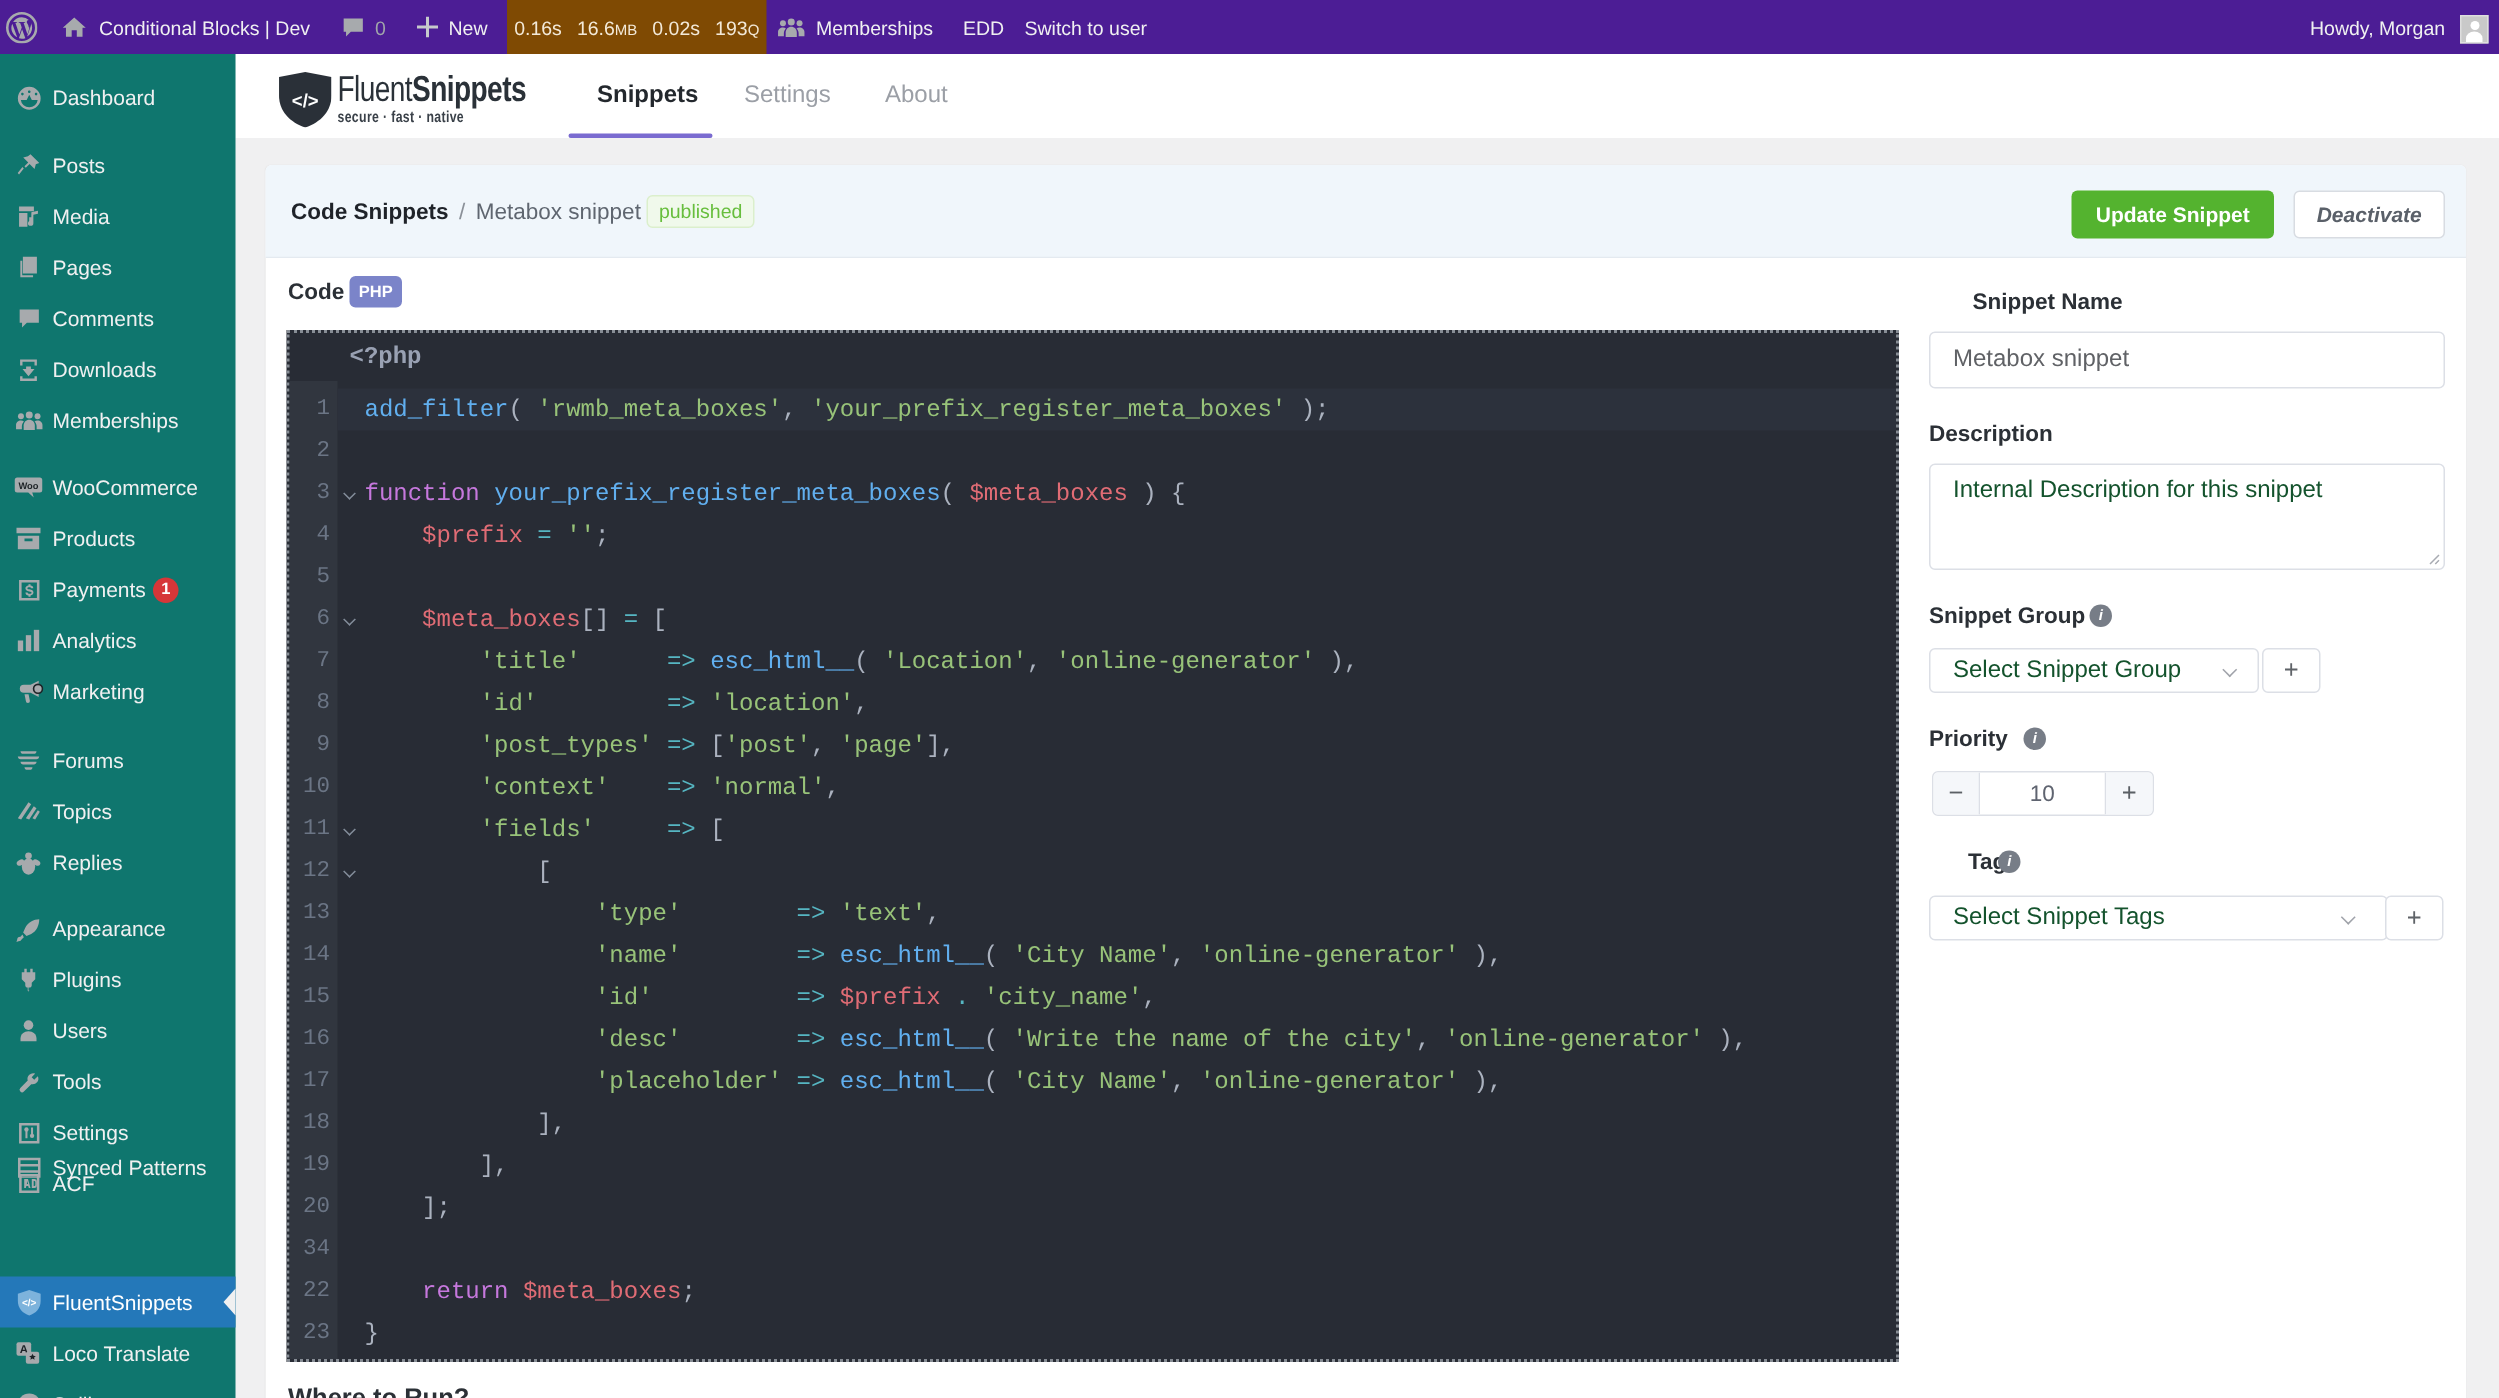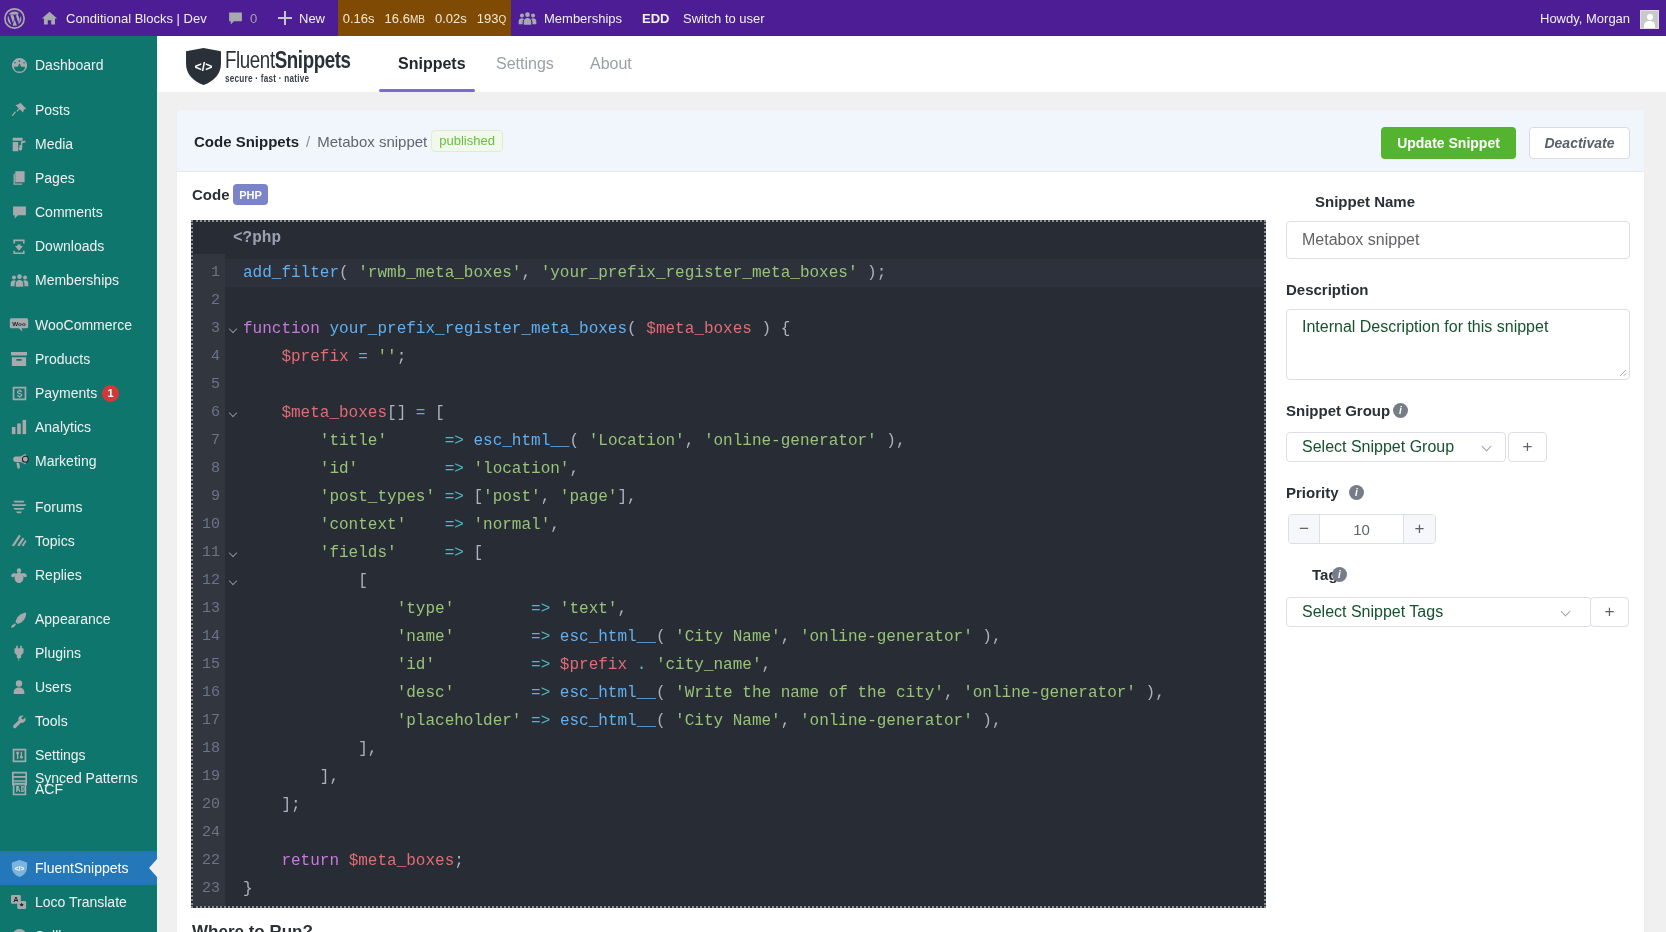--- a/index.html
+++ b/index.html
@@ -109,21 +109,21 @@
           <circle cx="11" cy="3.6" r="2.7"></circle>
           <circle cx="4.6" cy="4.6" r="2.3"></circle>
           <circle cx="17.4" cy="4.6" r="2.3"></circle>
           <path d="M11 7.3c2.4 0 4.3 1.9 4.3 4.3v3.6H6.7v-3.6c0-2.4 1.9-4.3 4.3-4.3z"></path>
           <path d="M4.6 7.8c.9 0 1.7.3 2.3.8-1 1-1.6 2.3-1.6 3.8v2.2H.8v-3.4c0-1.9 1.7-3.4 3.8-3.4z"></path>
           <path d="M17.4 7.8c2.1 0 3.8 1.5 3.8 3.4v3.4h-4.5v-2.2c0-1.5-.6-2.8-1.6-3.8.6-.5 1.4-.8 2.3-.8z"></path>
         </g>
       </svg>
   </div>
   <div class="itm" style="left:544px;">Memberships</div>
-  <div class="itm" style="left:642px;font-weight:bold;">EDD</div>
+  <div class="itm" style="left:642px;">EDD</div>
   <div class="itm" style="left:683px;">Switch to user</div>
   <div class="itm" style="left:1540px;">Howdy, Morgan</div>
   <div class="itm" style="left:1640px;top:10px;height:19px;">
       <div style="width:19px;height:19px;background:#c9c9c9;border:1px solid #dedede;position:relative;overflow:hidden;">
         <div style="position:absolute;left:6px;top:2.5px;width:6px;height:6px;border-radius:50%;background:#fff;"></div>
         <div style="position:absolute;left:3px;top:10px;width:11px;height:9px;border-radius:50% 50% 0 0;background:#fff;"></div>
       </div>
     </div>
 </div>
 <div id="sidebar">
@@ -432,21 +432,21 @@
       <div class="cl"><span class="no">11</span><span class="fold"></span><i>        <span class="cs">'fields'</span>     <span class="co">=&gt;</span> [</i></div>
       <div class="cl"><span class="no">12</span><span class="fold"></span><i>            [</i></div>
       <div class="cl"><span class="no">13</span><i>                <span class="cs">'type'</span>        <span class="co">=&gt;</span> <span class="cs">'text'</span>,</i></div>
       <div class="cl"><span class="no">14</span><i>                <span class="cs">'name'</span>        <span class="co">=&gt;</span> <span class="cf">esc_html__</span>( <span class="cs">'City Name'</span>, <span class="cs">'online-generator'</span> ),</i></div>
       <div class="cl"><span class="no">15</span><i>                <span class="cs">'id'</span>          <span class="co">=&gt;</span> <span class="cv">$prefix</span> <span class="co">.</span> <span class="cs">'city_name'</span>,</i></div>
       <div class="cl"><span class="no">16</span><i>                <span class="cs">'desc'</span>        <span class="co">=&gt;</span> <span class="cf">esc_html__</span>( <span class="cs">'Write the name of the city'</span>, <span class="cs">'online-generator'</span> ),</i></div>
       <div class="cl"><span class="no">17</span><i>                <span class="cs">'placeholder'</span> <span class="co">=&gt;</span> <span class="cf">esc_html__</span>( <span class="cs">'City Name'</span>, <span class="cs">'online-generator'</span> ),</i></div>
       <div class="cl"><span class="no">18</span><i>            ],</i></div>
       <div class="cl"><span class="no">19</span><i>        ],</i></div>
       <div class="cl"><span class="no">20</span><i>    ];</i></div>
-      <div class="cl"><span class="no">24</span></div>
+      <div class="cl"><span class="no">34</span></div>
       <div class="cl"><span class="no">22</span><i>    <span class="ck">return</span> <span class="cv">$meta_boxes</span>;</i></div>
       <div class="cl"><span class="no">23</span><i>}</i></div>
     </div>
   </div>
 </div>
 <div id="wheretorun">Where to Run?</div>
 
 <div class="rlabel" style="left:1298px;top:193px;margin-left:17px;">Snippet Name</div>
 <div class="rinput" style="left:1286px;top:221px;width:344px;height:38px;">Metabox snippet</div>
 <div class="rlabel" style="left:1286px;top:281px;">Description</div>

